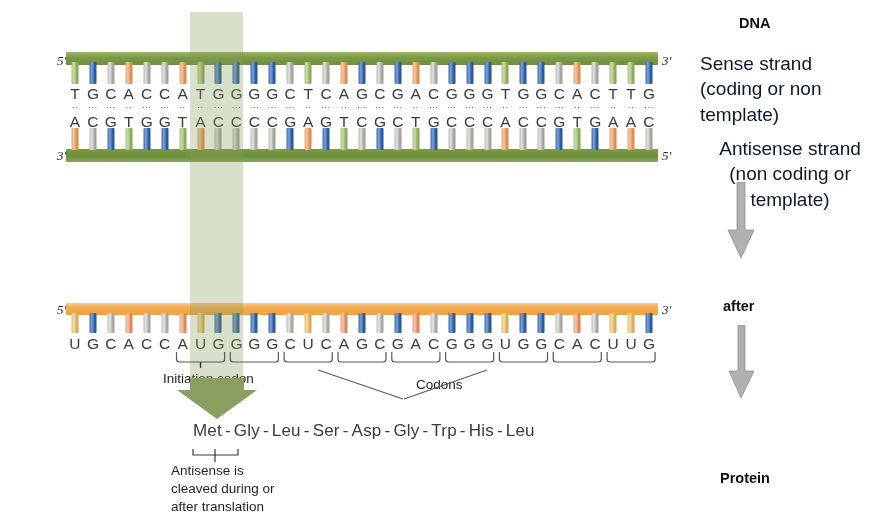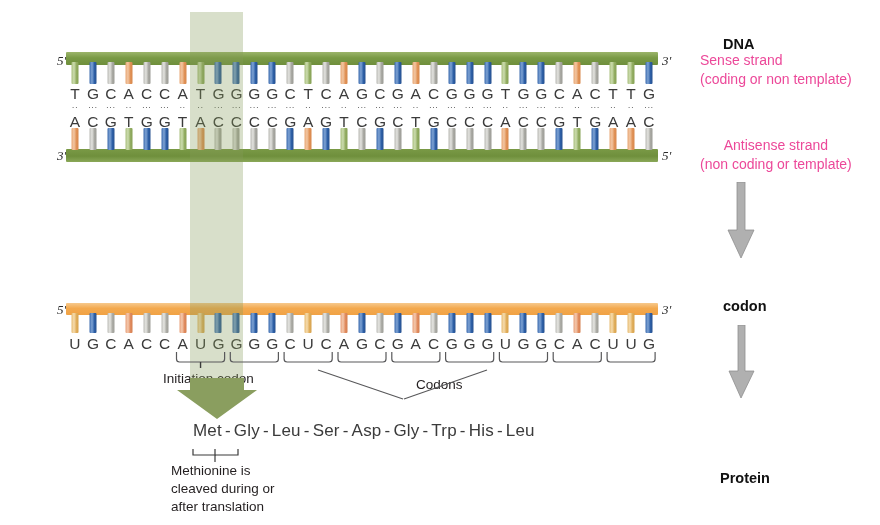--- a/index.html
+++ b/index.html
@@ -208,22 +208,22 @@
 
   
   .right-title {
     position: absolute;
     font-weight: bold;
     font-size: 14.5px;
     color: #111;
   }
   .right-text {
     position: absolute;
-    font-size: 14px;
-    color: #ec4899;
+    font-size: 19px;
+    color: #0f172a;
     line-height: 1.33;
     white-space: pre-line;
   }
   .vArrow { position: absolute; }
   .vArrow svg { display: block; }
   .svg-overlay {
     position: absolute;
     left: 0; top: 0;
     width: 880px; height: 525px;
     pointer-events: none;
@@ -726,41 +726,41 @@
 
     <path d="M 193 449 L 193 455 L 215 455 L 215 449" stroke="#3b3b3b" stroke-width="1.2" fill="none"></path>
     <path d="M 215 455 L 238 455 L 238 449" stroke="#3b3b3b" stroke-width="1.2" fill="none"></path>
     <line x1="215" y1="455" x2="215" y2="462" stroke="#3b3b3b" stroke-width="1.2"></line>
   </svg>
 
   <div class="anno" style="left:163px; top:370px;">Initiation codon</div>
 
   <div class="anno" style="left:378px; top:376px;margin-left:38px;">Codons</div>
 
-  <div class="anno" style="left:171px; top:462px;">Methionine is
+  <div class="anno" style="left:171px; top:462px;">Antisense is
 cleaved during or
 after translation</div>
 
   <div class="peptide" id="peptideChain"><span class="aa">Met</span><span class="dash">-</span><span class="aa">Gly</span><span class="dash">-</span><span class="aa">Leu</span><span class="dash">-</span><span class="aa">Ser</span><span class="dash">-</span><span class="aa">Asp</span><span class="dash">-</span><span class="aa">Gly</span><span class="dash">-</span><span class="aa">Trp</span><span class="dash">-</span><span class="aa">His</span><span class="dash">-</span><span class="aa">Leu</span></div>
 
-  <div class="right-title" style="left:723px; top:15px;margin-top:21px;">DNA</div>
+  <div class="right-title" style="left:739px; top:15px;">DNA</div>
 
   <div class="right-text" style="left:700px; top:51px;">Sense strand
 (coding or non template)</div>
 
   <div class="right-text" style="left:700px; top:136px;text-align:center;">Antisense strand
 (non coding or template)</div>
 
   <div class="vArrow" style="left:725px; top:182px;">
     <svg width="32" height="78" viewBox="0 0 32 78">
       <polygon points="12,0 20,0 20,48 29,48 16,76 3,48 12,48" fill="#b0b0b0" stroke="#8f8f8f" stroke-width="0.8"></polygon>
     </svg>
   </div>
 
-  <div class="right-title" style="left:723px; top:298px;">codon</div>
+  <div class="right-title" style="left:723px; top:298px;">after</div>
 
   <div class="vArrow" style="left:727px; top:325px;">
     <svg width="30" height="75" viewBox="0 0 30 75">
       <polygon points="11,0 18,0 18,46 27,46 14,73 2,46 11,46" fill="#b0b0b0" stroke="#8f8f8f" stroke-width="0.8"></polygon>
     </svg>
   </div>
 
   <div class="right-title" style="left:720px; top:426px;margin-top:44px;">Protein</div>
 
 </div>

